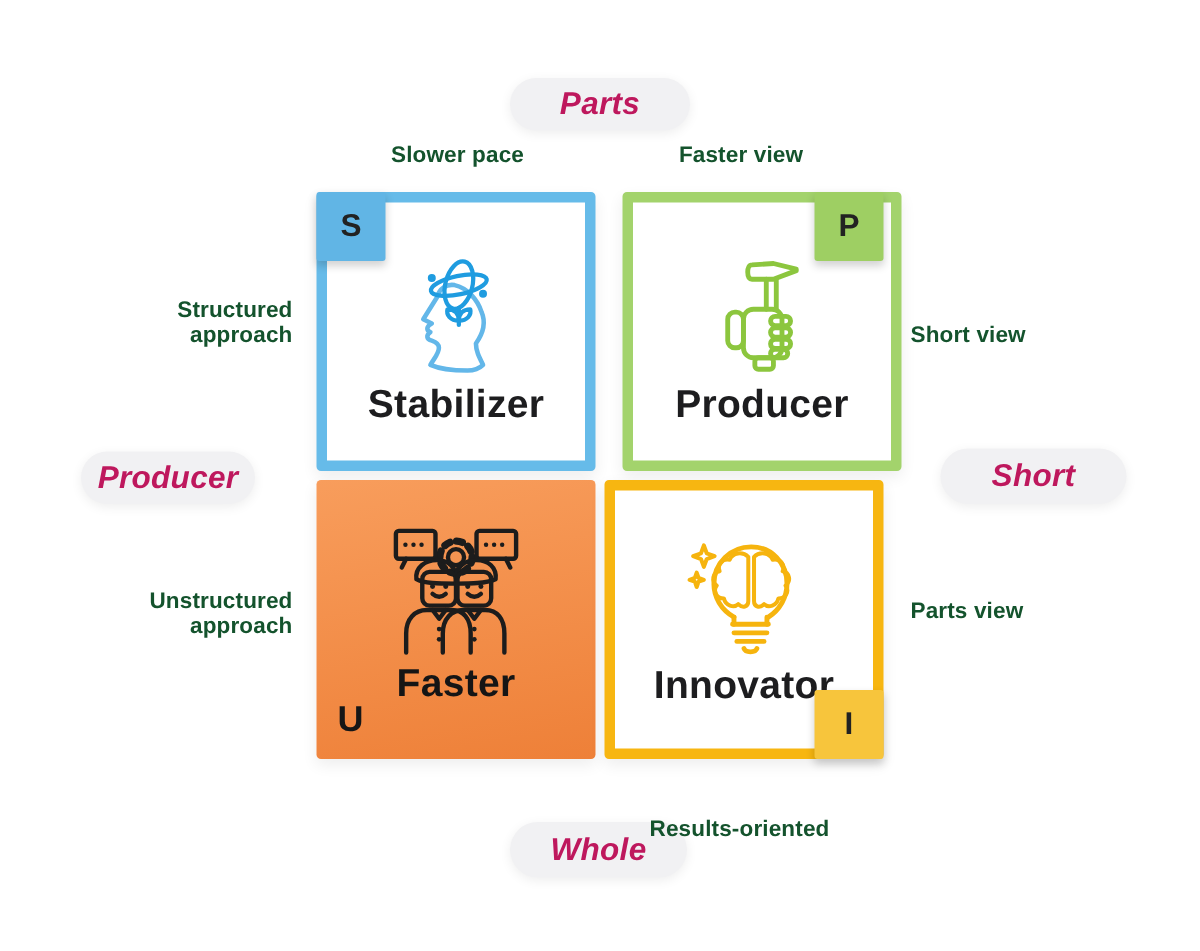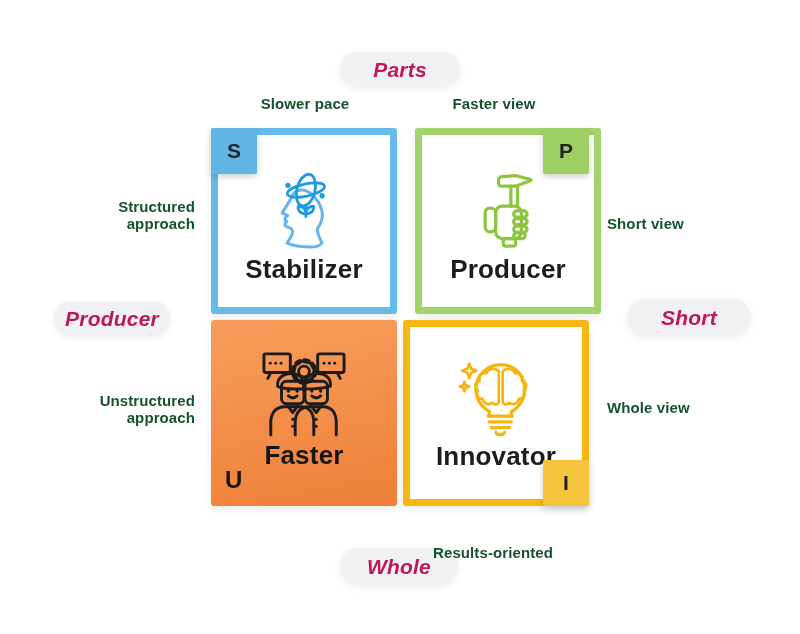--- a/index.html
+++ b/index.html
@@ -88,21 +88,21 @@
   <div class="pill pill-parts">Parts</div>
   <div class="pill pill-respond">Producer</div>
   <div class="pill pill-shape">Short</div>
   <div class="pill pill-whole">Whole</div>
 
   <div class="axis ax-center lbl-slower">Slower pace</div>
   <div class="axis ax-center lbl-faster">Faster view</div>
   <div class="axis ax-right  lbl-unstruct">Unstructured approach</div>
   <div class="axis ax-right  lbl-struct">Structured approach</div>
   <div class="axis lbl-short">Short view</div>
-  <div class="axis lbl-long">Whole view</div>
+  <div class="axis lbl-long">Parts view</div>
   <div class="axis ax-center lbl-results">Results-oriented</div>
 
   <div class="quad quad-stabilizer">
     <svg class="quad-icon" width="74" height="82" viewBox="0 0 78 86" fill="none">
       <g stroke="#63b7e9" stroke-width="3.2" stroke-linejoin="round" stroke-linecap="round">
         <path d="M26,30 L16,46 L22,49 C18,51 18,54 21,55 C18,57 18,60 22,61 C25,62 27,64 27,66 C27,70 24,73 21,78 C30,82 40,82 47,82 C52,82 56,80 58,78 C55,72 53,68 53,63 C58,56 60,48 57,41 C54,32 47,24 38,22 C32,21 27,25 26,30 Z"></path>
       </g>
       <g stroke="#1f9ce0" stroke-width="3" stroke-linejoin="round" stroke-linecap="round">
         <ellipse cx="41" cy="22" rx="9.5" ry="17" transform="rotate(14 41 22)"></ellipse>
         <ellipse cx="41" cy="22" rx="20" ry="6.5" transform="rotate(-12 41 22)"></ellipse>

